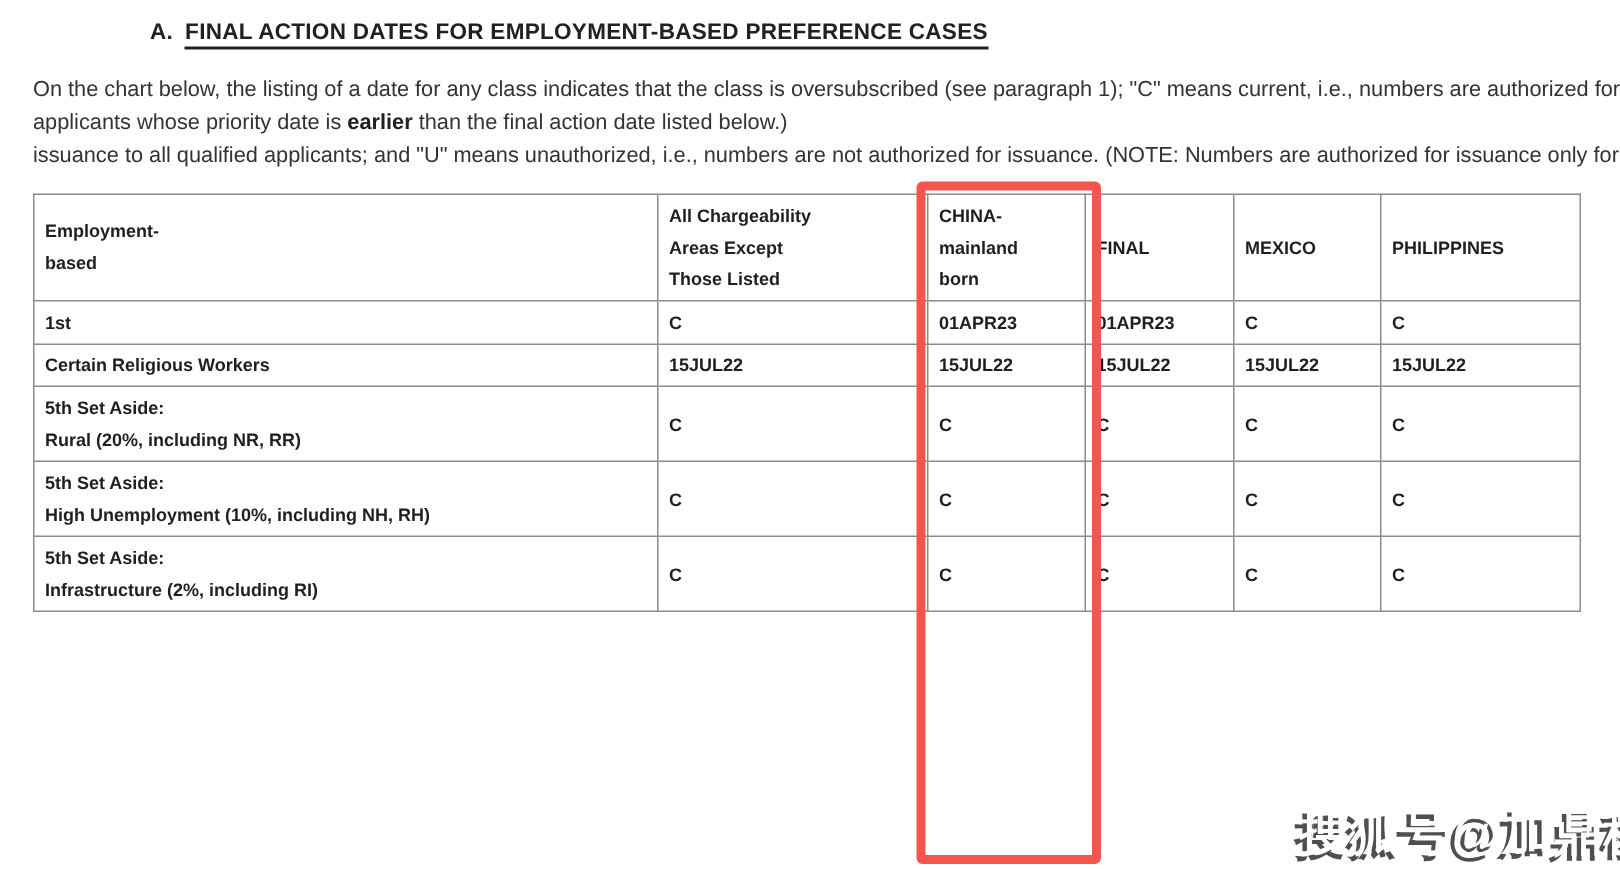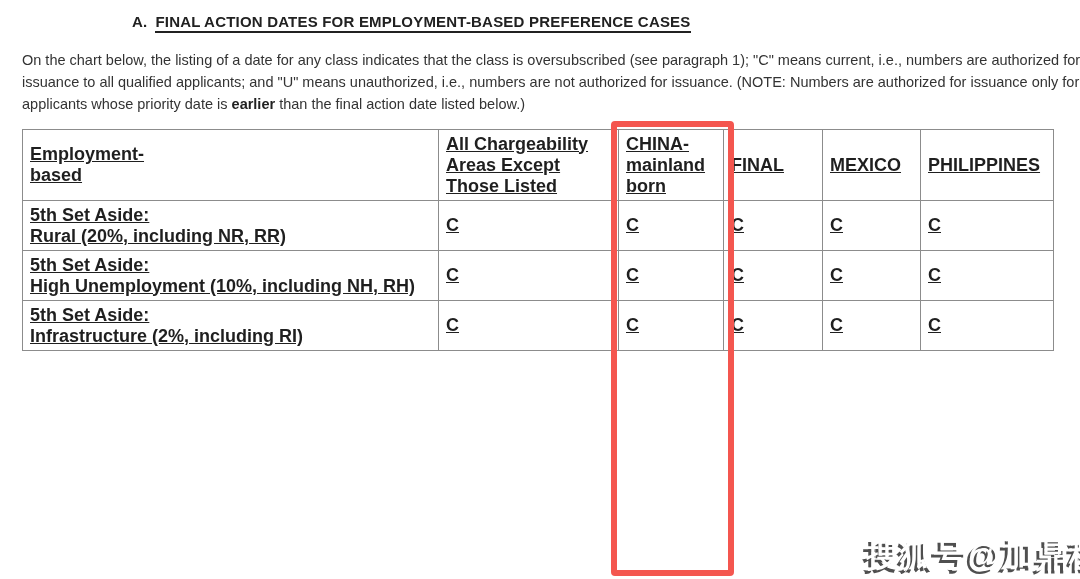--- a/index.html
+++ b/index.html
@@ -5,32 +5,31 @@
   html,body { margin:0; padding:0; }
   body {
     width:1080px; height:579px; position:relative; overflow:hidden;
     background:#ffffff; color:#212121;
     font-family:"Liberation Sans", sans-serif;
   }
   .heading {
     position:absolute; left:100px; top:13px;
     font-size:15px; font-weight:700; color:#212121; letter-spacing:0.2px;
     white-space:nowrap;
-    margin-left:32px;
   }
   .heading .underlined { border-bottom:2px solid #212121; padding-bottom:1px; margin-left:8px; }
   .intro {
     position:absolute; left:22px; top:50px;
     font-size:14.5px; color:#333333; line-height:21.8px; white-space:nowrap;
   }
   .intro b { font-weight:700; color:#212121; }
   table.vb {
     position:absolute; left:22px; top:129px; width:1031px;
     border-collapse:collapse; table-layout:fixed;
-    font-size:18px; font-weight:700; color:#1f1f1f; z-index:1;text-decoration:underline;
+    font-size:12px; font-weight:700; color:#1f1f1f; z-index:1;
   }
   table.vb th, table.vb td {
     border:1px solid #8c8c8c; text-align:left; vertical-align:middle;
     padding:2px 6px 2px 7px; overflow:hidden;
   }
   table.vb th { font-weight:700; }
   .pre { white-space:pre-line; line-height:21px; }
   tr.header-row { height:71px; }
   tr.single { height:28.5px; }
   tr.tall { height:50px; }
@@ -47,22 +46,22 @@
 </style>
 </head>
 <body>
 
 <div class="heading">
   <span>A.</span><span class="underlined">FINAL ACTION DATES FOR EMPLOYMENT-BASED PREFERENCE CASES</span>
 </div>
 
 <div class="intro">
   <div>On the chart below, the listing of a date for any class indicates that the class is oversubscribed (see paragraph 1); "C" means current, i.e., numbers are authorized for</div>
+  <div><span>applicants whose priority date is </span><b>earlier</b><span> than the final action date listed below.)</span></div>
   <div>issuance to all qualified applicants; and "U" means unauthorized, i.e., numbers are not authorized for issuance. (NOTE: Numbers are authorized for issuance only for</div>
-  <div><span>applicants whose priority date is </span><b>earlier</b><span> than the final action date listed below.)</span></div>
 </div>
 
 <table class="vb">
   <colgroup>
     <col style="width:416px">
       <col style="width:180px">
       <col style="width:105px">
     <col style="width:99px">
       <col style="width:98px">
       <col style="width:133px">
@@ -73,20 +72,36 @@
 based</th>
     <th class="pre">All Chargeability
 Areas Except
 Those Listed</th>
     <th class="pre">CHINA-
 mainland
 born</th>
     <th>FINAL</th>
     <th>MEXICO</th>
     <th>PHILIPPINES</th>
+  </tr>
+  <tr class="single">
+    <td>1st</td>
+    <td>C</td>
+    <td>01APR23</td>
+    <td>01APR23</td>
+    <td>C</td>
+    <td>C</td>
+  </tr>
+  <tr class="single">
+    <td>Certain Religious Workers</td>
+    <td>15JUL22</td>
+    <td>15JUL22</td>
+    <td>15JUL22</td>
+    <td>15JUL22</td>
+    <td>15JUL22</td>
   </tr>
   <tr class="tall">
     <td class="pre">5th Set Aside:
 Rural (20%, including NR, RR)</td>
     <td>C</td>
     <td>C</td>
     <td>C</td>
     <td>C</td>
     <td>C</td>
   </tr>

